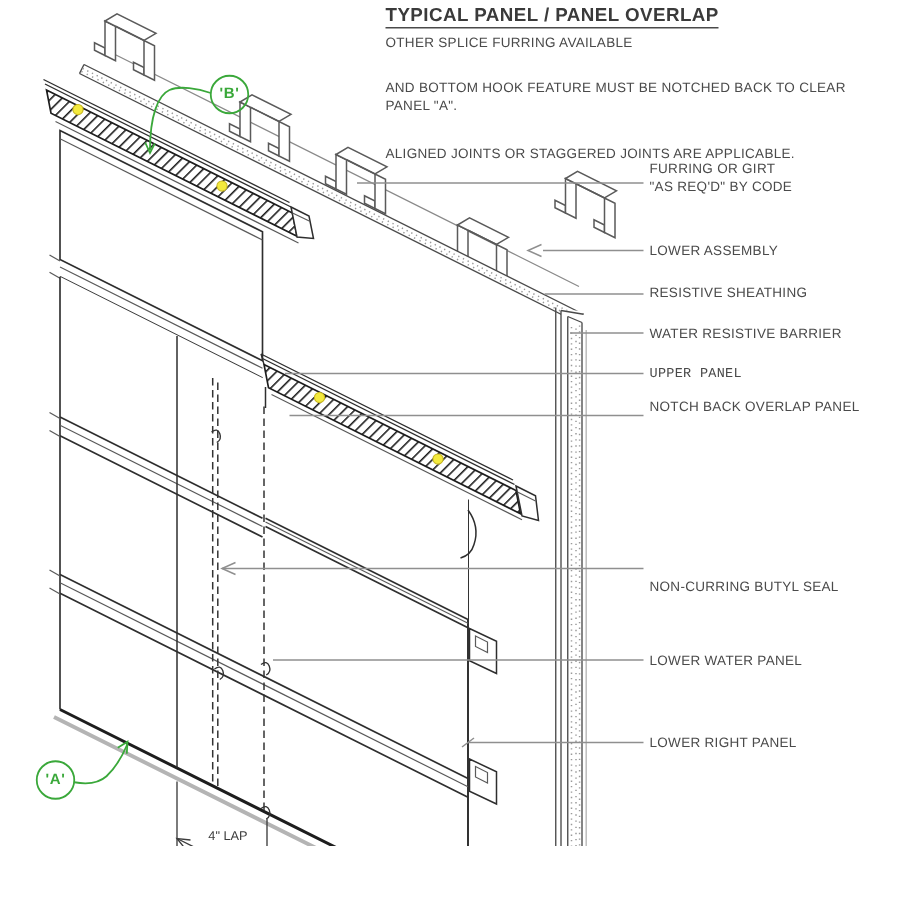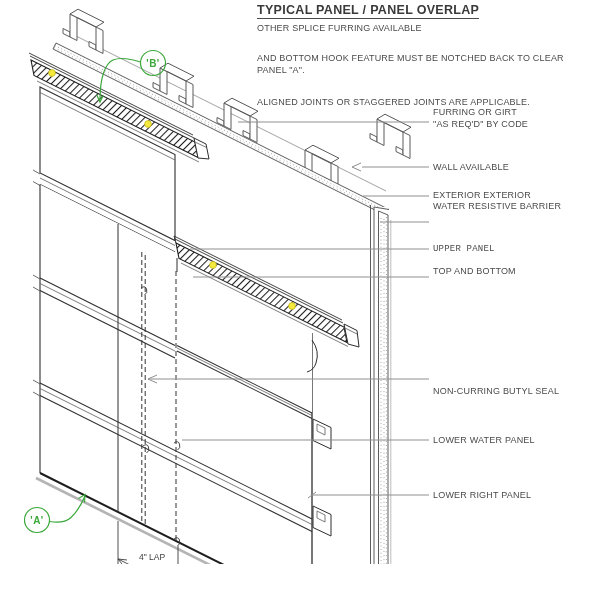--- a/index.html
+++ b/index.html
@@ -12,21 +12,21 @@
          letter-spacing:.3px;border-bottom:1.6px solid #4a4a4a;padding-bottom:1px;white-space:nowrap;}
   .subtitle{left:257px;top:22px;}
   .note1{left:257px;top:40px;}
   .note2{left:257px;top:52px;text-align:center;}
   .note3{left:257px;top:64px;}
   .aligned{left:257px;top:85px;margin-top:11px;}
   .co{left:433px;}
   .co-furring{top:106px;}
   .co-wall{top:161px;}
   .co-sheathing{top:189px;}
-  .co-wrb{top:200px;}
+  .co-wrb{top:216px;}
   .co-upper{top:243px;font-family:Liberation Mono, monospace;}
   .co-notch{top:265px;}
   .co-seal{top:385px;}
   .co-llp{top:434px;}
   .co-lrp{top:489px;}
   .co div{line-height:12px;}
   .dim{position:absolute;color:#3c3c3c;font-size:8.5px;line-height:10px;white-space:nowrap;
        background:#ffffff;padding:0 2px;transform:translateX(-50%);}
   .dim1{left:152px;top:552px;}
   .dim2{left:150px;top:565px;font-family:Liberation Serif, serif;}
@@ -206,26 +206,26 @@
 <div class="title">TYPICAL PANEL / PANEL OVERLAP</div>
 <div class="txt subtitle">OTHER SPLICE FURRING AVAILABLE</div>
 <div class="txt note2">AND BOTTOM HOOK FEATURE MUST BE NOTCHED BACK TO CLEAR</div>
 <div class="txt note3">PANEL "A".</div>
 <div class="txt aligned">ALIGNED JOINTS OR STAGGERED JOINTS ARE APPLICABLE.</div>
 
 <div class="txt co co-furring">
   <div>FURRING OR GIRT</div>
   <div>"AS REQ'D" BY CODE</div>
 </div>
-<div class="txt co co-wall">WALL AVAILABLE</div>
-<div class="txt co co-sheathing">EXTERIOR EXTERIOR</div>
+<div class="txt co co-wall">LOWER ASSEMBLY</div>
+<div class="txt co co-sheathing">RESISTIVE SHEATHING</div>
 <div class="txt co co-wrb">WATER RESISTIVE BARRIER</div>
 <div class="txt co co-upper">UPPER PANEL</div>
 <div class="txt co co-notch">
-  <div>TOP AND BOTTOM</div>
+  <div>NOTCH BACK OVERLAP PANEL</div>
 </div>
 <div class="txt co co-seal">NON-CURRING BUTYL SEAL</div>
 <div class="txt co co-llp">LOWER WATER PANEL</div>
 <div class="txt co co-lrp">LOWER RIGHT PANEL</div>
 
 <div class="dim dim1">4" LAP</div>
 <div class="dim dim2">MINIMUM</div>
 
 <div class="marker marker-b">'B'</div>
 <div class="marker marker-a">'A'</div>

